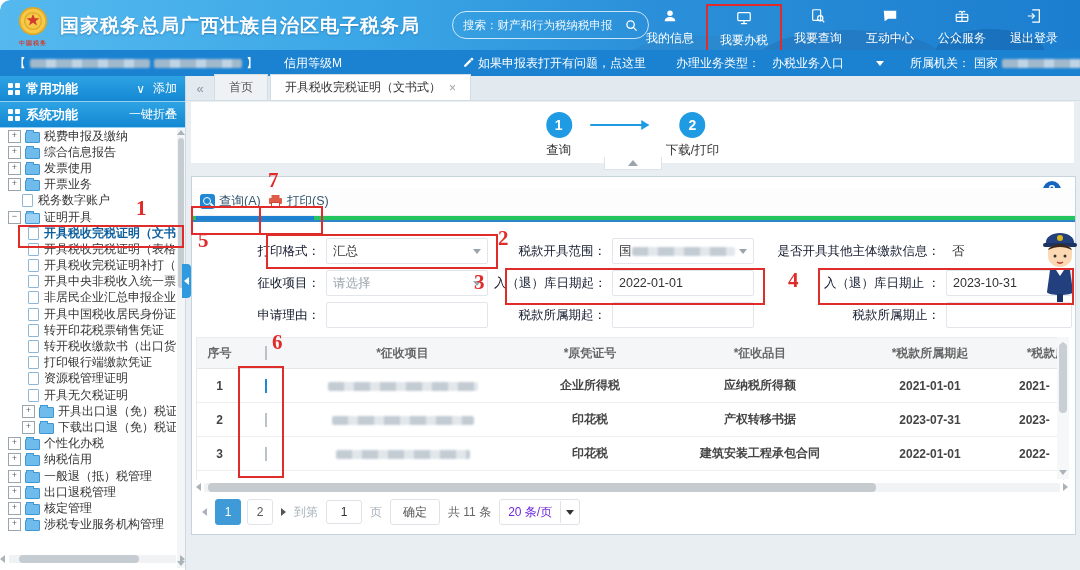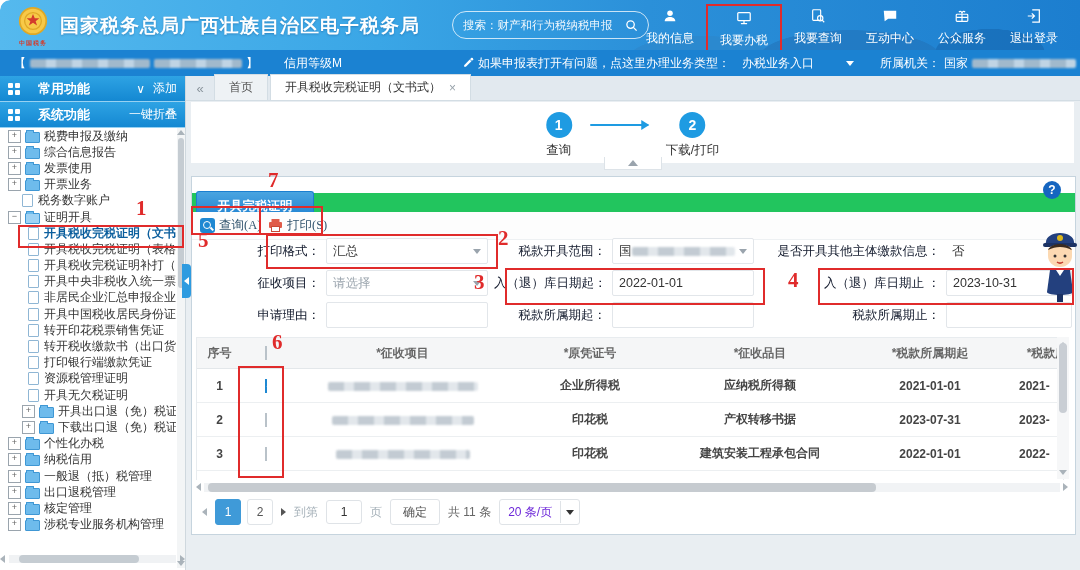--- a/index.html
+++ b/index.html
@@ -23,21 +23,21 @@
   
   #sub{position:absolute;left:0;top:50px;width:1080px;height:26px;background:#1b82d2;color:#fff;font-size:12px;display:flex;align-items:center;}
   #sub .seg{display:flex;align-items:center;gap:4px;white-space:nowrap;}
   .redact{display:inline-block;height:9px;border-radius:2px;vertical-align:middle;
     background:repeating-linear-gradient(90deg,#b9c3cc 0 16px,#dde3e8 16px 26px);filter:blur(1.2px);opacity:.85;}
   #sub .caret{margin:0 4px;}
   .caret-down{width:0;height:0;border-left:4px solid transparent;border-right:4px solid transparent;border-top:5px solid #fff;display:inline-block;}
   .caret-gray{width:0;height:0;border-left:4px solid transparent;border-right:4px solid transparent;border-top:5px solid #9aa4ad;display:inline-block;}
   
   #side{position:absolute;left:0;top:76px;width:185px;height:494px;background:#fff;border-right:1px solid #cfd8de;}
-  .side-sec{height:25px;display:flex;align-items:center;color:#fff;font-size:13px;font-weight:bold;padding:0 8px;gap:18px;
+  .side-sec{height:25px;display:flex;align-items:center;color:#fff;font-size:13px;font-weight:bold;padding:0 8px;gap:6px;
     background:linear-gradient(180deg,#2ea3e4,#1488d2);border-bottom:1px solid rgba(255,255,255,.5);cursor:pointer;}
   .side-sec .grid-ic{display:inline-grid;grid-template-columns:5px 5px;grid-gap:2px;}
   .side-sec .grid-ic i{width:5px;height:5px;background:#fff;border-radius:1px;}
   .side-sec .right{margin-left:auto;font-weight:normal;font-size:12px;display:flex;gap:8px;align-items:center;}
   #tree{position:absolute;left:0;top:52px;width:176px;height:440px;overflow:hidden;}
   .titem{height:16.2px;display:flex;align-items:center;font-size:12px;color:#333;white-space:nowrap;overflow:hidden;cursor:pointer;}
   .titem .exp{width:11px;height:11px;border:1px solid #9aa4ad;background:#fff;font-size:9px;line-height:9px;text-align:center;color:#666;flex:none;margin-right:4px;}
   .titem .folder{width:13px;height:9px;background:#6ebbec;border:1px solid #3f97d4;border-radius:1px;position:relative;flex:none;margin-right:4px;margin-top:2px;}
   .titem .folder:before{content:"";position:absolute;left:0;top:-3px;width:6px;height:2px;background:#6ebbec;border:1px solid #3f97d4;border-bottom:none;border-radius:1px 1px 0 0;}
   .titem .folder.open{background:#9ed2f4;}
@@ -74,21 +74,21 @@
   #steparrow{margin-top:11px;width:58px;height:4px;position:relative;background:linear-gradient(#1e9be2,#1e9be2) center/100% 2px no-repeat;}
   #steparrow:after{content:"";position:absolute;right:-1px;top:-3px;border-left:8px solid #1e9be2;border-top:5px solid transparent;border-bottom:5px solid transparent;}
   #collapser{position:absolute;left:50%;top:81px;transform:translateX(-50%);width:56px;height:12px;background:#fff;border:1px solid #dde3e8;border-top:none;display:flex;align-items:center;justify-content:center;cursor:pointer;z-index:5;}
   #collapser .arr.up{border-bottom-color:#9aa4ad;border-left-width:5px;border-right-width:5px;border-bottom-width:6px;}
   
   #panel{position:absolute;left:5px;top:100px;width:883px;height:357px;background:#fff;border:1px solid #c6d4de;}
   #ptabs{position:absolute;left:0;top:0;width:100%;height:27px;border-bottom:2px solid #2e86c9;display:flex;align-items:flex-end;background:#22c55e;margin-top:16px;}
   .ptab{min-width:96px;text-align:center;font-size:12.5px;padding:6px 10px 5px;cursor:pointer;color:#2c5f8a;background:#eef3f7;border:1px solid #d7e1e8;border-bottom:none;border-radius:3px 3px 0 0;margin-left:4px;}
   .ptab.active{background:linear-gradient(180deg,#4aa4e0,#1b7fd0);color:#fff;font-weight:bold;border-color:#1b7fd0;}
   #phelp{position:absolute;right:14px;top:4px;width:18px;height:18px;border-radius:50%;background:#1565c0;color:#fff;font-size:12px;font-weight:bold;text-align:center;line-height:18px;cursor:pointer;}
-  #ptoolbar{position:absolute;left:0;top:35px;width:100%;height:27px;background:#fdfdfd;border-bottom:1px solid #eef1f3;font-family:Liberation Serif, serif;}
+  #ptoolbar{position:absolute;left:0;top:11px;width:100%;height:27px;background:#fdfdfd;border-bottom:1px solid #eef1f3;}
   .tbtn{position:absolute;top:3px;height:20px;display:flex;align-items:center;gap:4px;font-size:12.5px;color:#33556f;cursor:pointer;}
   .tbtn .sqic{width:15px;height:15px;border-radius:3px;background:#1e88d2;position:relative;}
   .tbtn .sqic:before{content:"";position:absolute;left:3px;top:3px;width:6px;height:6px;border:1.5px solid #fff;border-radius:50%;}
   .tbtn .sqic:after{content:"";position:absolute;left:10px;top:10px;width:4px;height:1.5px;background:#fff;transform:rotate(45deg);}
   
   #pform{position:absolute;left:4px;top:58px;width:875px;display:grid;
     grid-template-columns:124px 162px 112px 142px 180px 126px;column-gap:6px;row-height:32px;align-items:center;font-size:12.5px;}
   #pform .flabel{text-align:right;color:#0f172a;height:32px;line-height:32px;white-space:nowrap;overflow:hidden;}
   .fbox{height:24px;border:1px solid #e2e6ea;border-radius:2px;background:#fff;display:flex;align-items:center;padding:0 6px;color:#333;position:relative;}
   .fbox .val{flex:1;white-space:nowrap;overflow:hidden;}
@@ -208,21 +208,21 @@
     <div class="seg" style="margin-left:26px;">
       <span>信用等级M</span>
     </div>
     <div class="seg" style="margin-left:120px;cursor:pointer;">
       <svg width="12" height="12" viewBox="0 0 14 14">
         <path d="M2.5 9.5 9 3l2 2-6.5 6.5H2.5z" fill="#fff"></path>
           <circle cx="11.5" cy="2.5" r="1.6" fill="#fff"></circle>
       </svg>
       <span>如果申报表打开有问题，点这里</span>
     </div>
-    <div class="seg" style="text-align:right;">
+    <div class="seg" style="margin-left:30px;text-align:right;">
       <span>办理业务类型：</span>
       <span style="margin-left:8px">办税业务入口</span>
       <span class="caret caret-down" style="margin-left:28px"></span>
     </div>
     <div class="seg" style="margin-left:22px;">
       <span>所属机关：</span>
       <span>国家</span>
       <span class="redact" style="width:104px"></span>
 
     </div>

